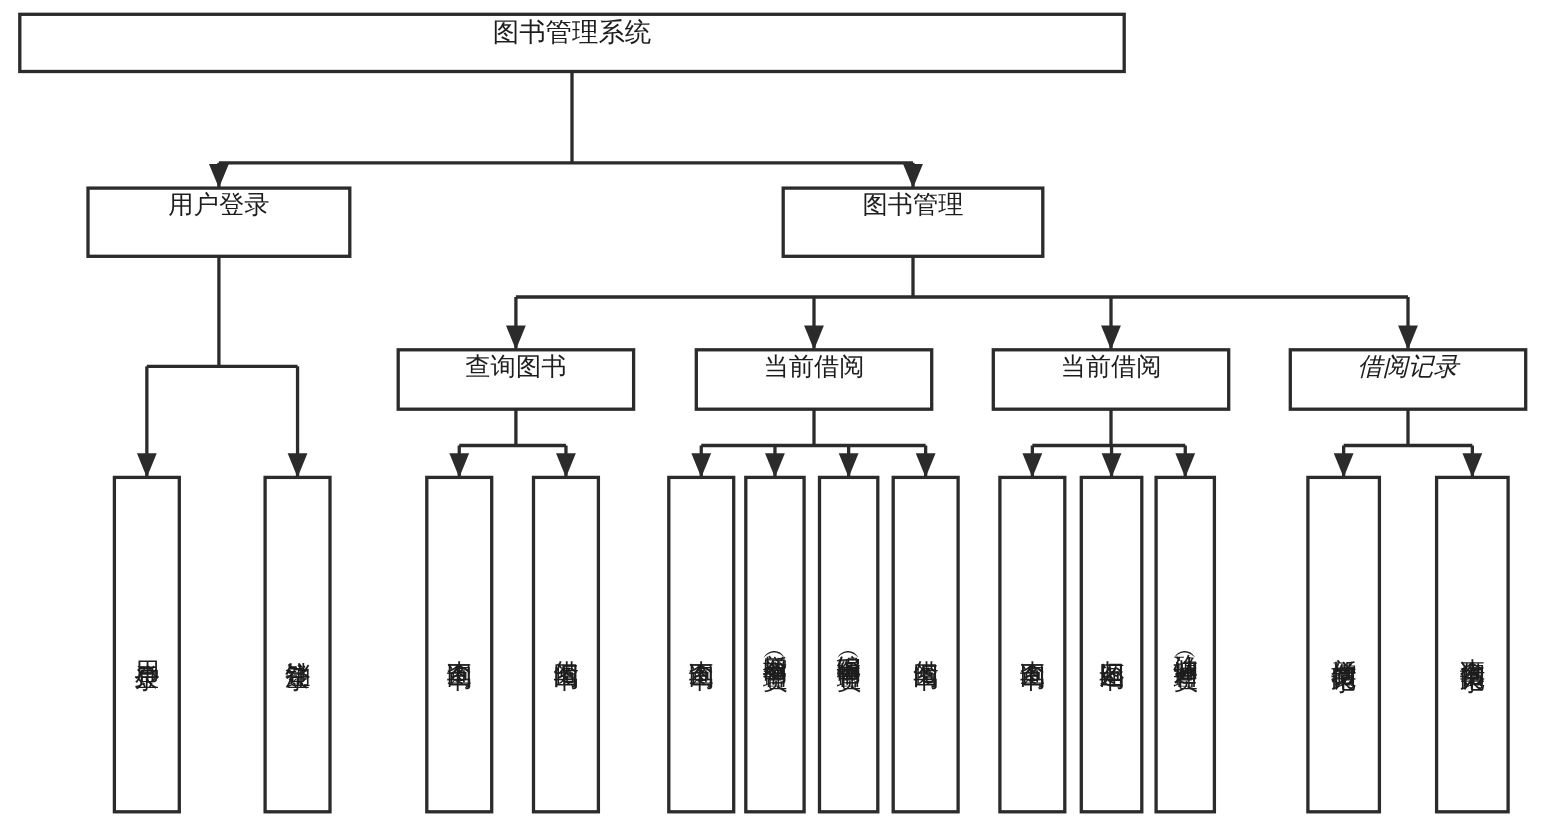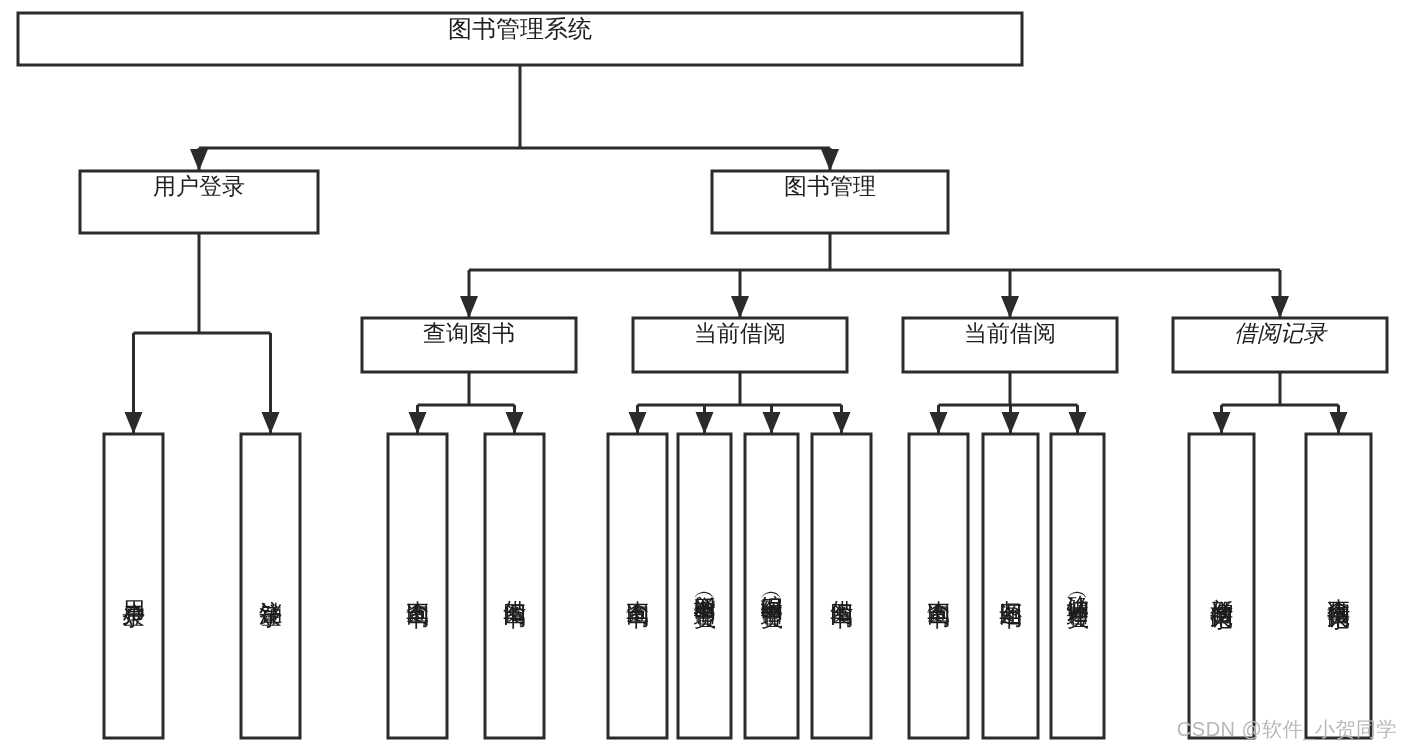--- a/index.html
+++ b/index.html
@@ -217,14 +217,13 @@
         <span>确认归还（管理员）</span>
       </div>
       <div class="vlabel" style="left: 1189px; top: 434px; width: 65px; height: 304px; font-size: 23px;">
         <span>新增借阅记录</span>
       </div>
       <div class="vlabel" style="left: 1306px; top: 434px; width: 65px; height: 304px; font-size: 23px;">
         <span>查询借阅记录</span>
       </div>
     </div>
 
-  <div class="watermark">CSDN @软件_小贺同学</div>
 </div>
 
 </body></html>

